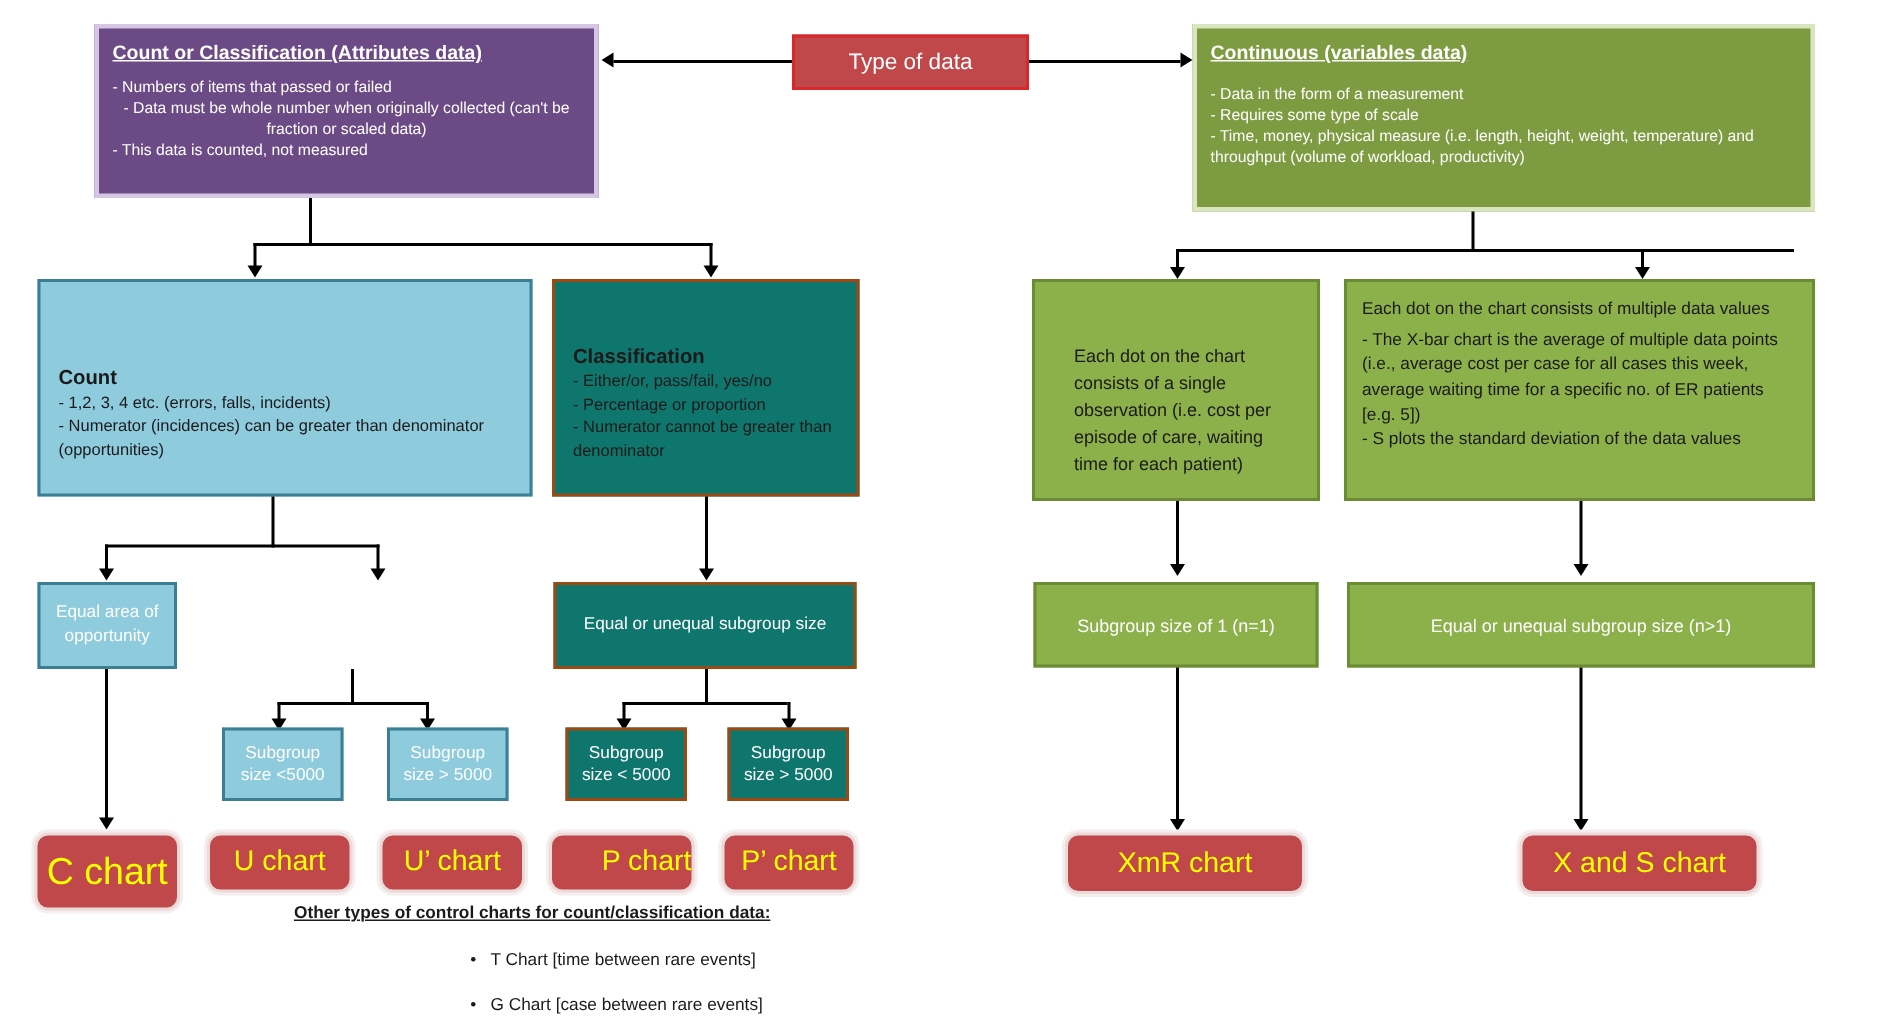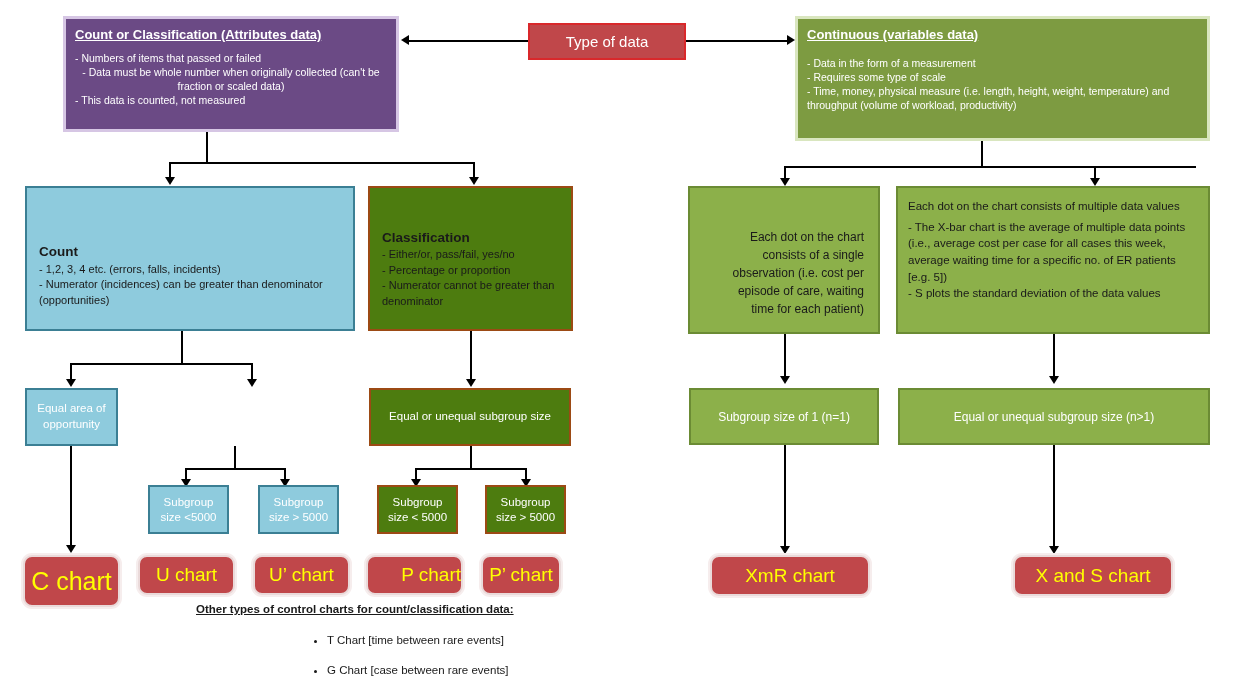--- a/index.html
+++ b/index.html
@@ -21,21 +21,21 @@
     background:#7d9b41;border:3px solid #d9e6bf;color:#ffffff;
   }
   .red{
     background:#c0474a;border:2px solid #d9282b;color:#ffffff;
   }
   .blue{
     background:#8ecbdd;border:2px solid #3b7f94;color:#ffffff;
   }
   .blue-dark-text{color:#1a1a1a;}
   .orange{
-    background:#4d7c0f;border:2px solid #9c4a14;color:#ffffff;
+    background:#0f766e;border:2px solid #9c4a14;color:#ffffff;
   }
   .orange-dark-text{color:#1a1a1a;}
   .greenbox{
     background:#8cb04a;border:2px solid #6b8b34;color:#ffffff;
   }
   .greenbox-dark-text{color:#1a1a1a;}
   .chartbox{
     background:#c0474a;border:2px solid #eadada;border-radius:9px;
     color:#ffff00;display:flex;align-items:center;justify-content:center;
     box-shadow:0 0 0 2px #f6eded;
@@ -120,21 +120,21 @@
     <span style="display:block;">- Numerator  (incidences) can be greater than denominator  (opportunities)</span>
   </div>
 
   <div class="box orange orange-dark-text" style="left:368px;top:186px;width:205px;height:145px;font-size:11px;line-height:1.42;padding:40px 12px 0 12px;">
     <span class="ttl" style="font-size:13.5px;text-decoration:none;">Classification</span>
     <span style="display:block;">- Either/or,  pass/fail, yes/no</span>
     <span style="display:block;">- Percentage  or proportion</span>
     <span style="display:block;">- Numerator  cannot be greater than denominator</span>
   </div>
 
-  <div class="box greenbox greenbox-dark-text" style="left:688px;top:186px;width:192px;height:148px;font-size:12px;line-height:1.5;padding:40px 14px 0 26px;text-align:right;">
+  <div class="box greenbox greenbox-dark-text" style="left:688px;top:186px;width:192px;height:148px;font-size:12px;line-height:1.5;padding:40px 14px 0 26px;">
     <span>Each dot on the chart consists of a single observation (i.e. cost per episode of care, waiting time for each patient)</span>
   </div>
 
   <div class="box greenbox greenbox-dark-text" style="left:896px;top:186px;width:314px;height:148px;font-size:11.5px;line-height:1.45;padding:10px 10px 0 10px;">
     <span style="display:block;margin-bottom:4px;">Each dot on the chart consists of multiple data values</span>
     <span style="display:block;">- The X-bar chart is the average of multiple data points (i.e., average cost per case for all cases this week, average waiting time for a specific no. of ER patients [e.g. 5])</span>
     <span style="display:block;">- S plots the standard deviation of the data values</span>
   </div>
 
   <div class="ln vl" style="left:181px;top:331px;height:34px;"></div>
@@ -218,21 +218,21 @@
   </div>
 
   <div class="box chartbox" style="left:253px;top:555px;width:97px;height:40px;font-size:19px;">
     <span>U’ chart</span>
   </div>
 
   <div class="box chartbox" style="left:366px;top:555px;width:97px;height:40px;font-size:19px;justify-content:flex-end;">
     <span>P chart</span>
   </div>
 
-  <div class="box chartbox" style="left:481px;top:555px;width:80px;height:40px;font-size:19px;">
+  <div class="box chartbox" style="left:481px;top:555px;width:90px;height:40px;font-size:19px;">
     <span>P’ chart</span>
   </div>
 
   <div class="box chartbox" style="left:710px;top:555px;width:160px;height:41px;font-size:19px;">
     <span>XmR chart</span>
   </div>
 
   <div class="box chartbox" style="left:1013px;top:555px;width:160px;height:41px;font-size:19px;">
     <span>X and S chart</span>
   </div>

